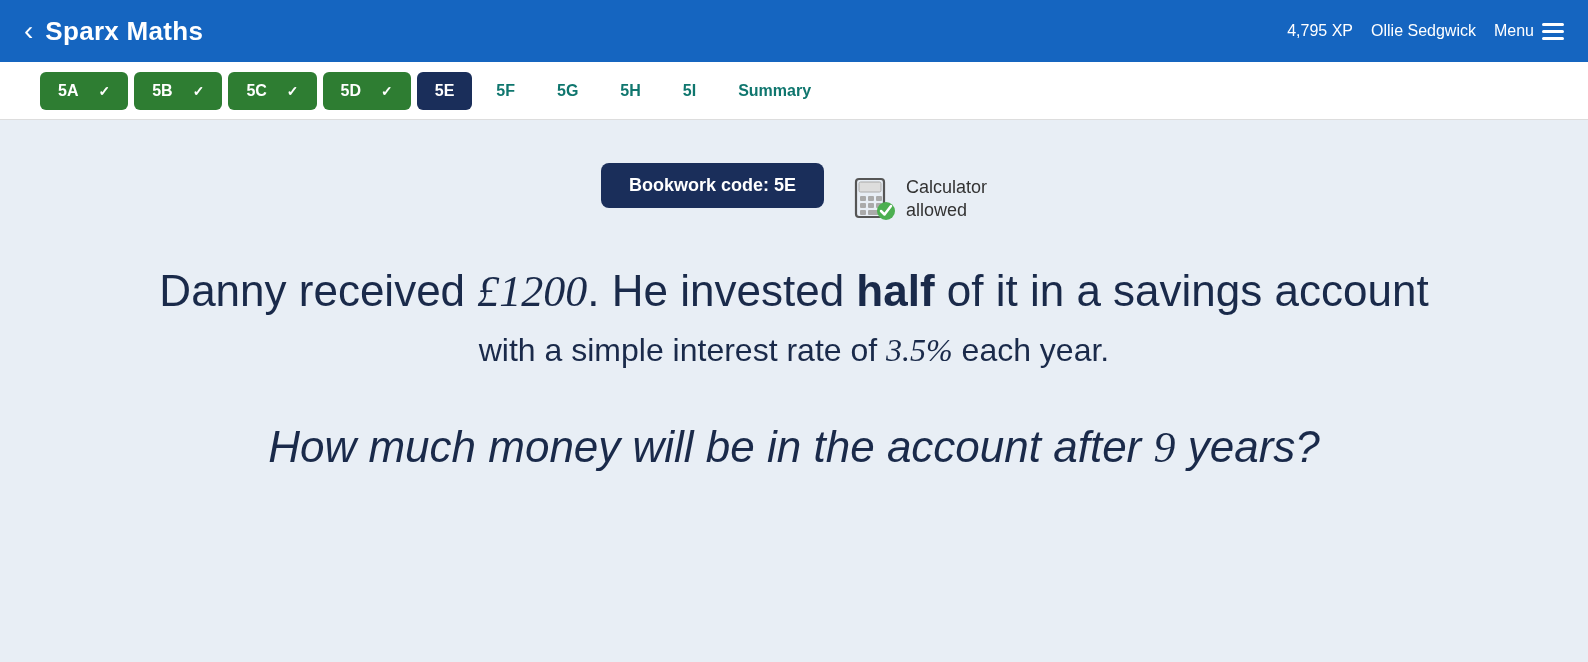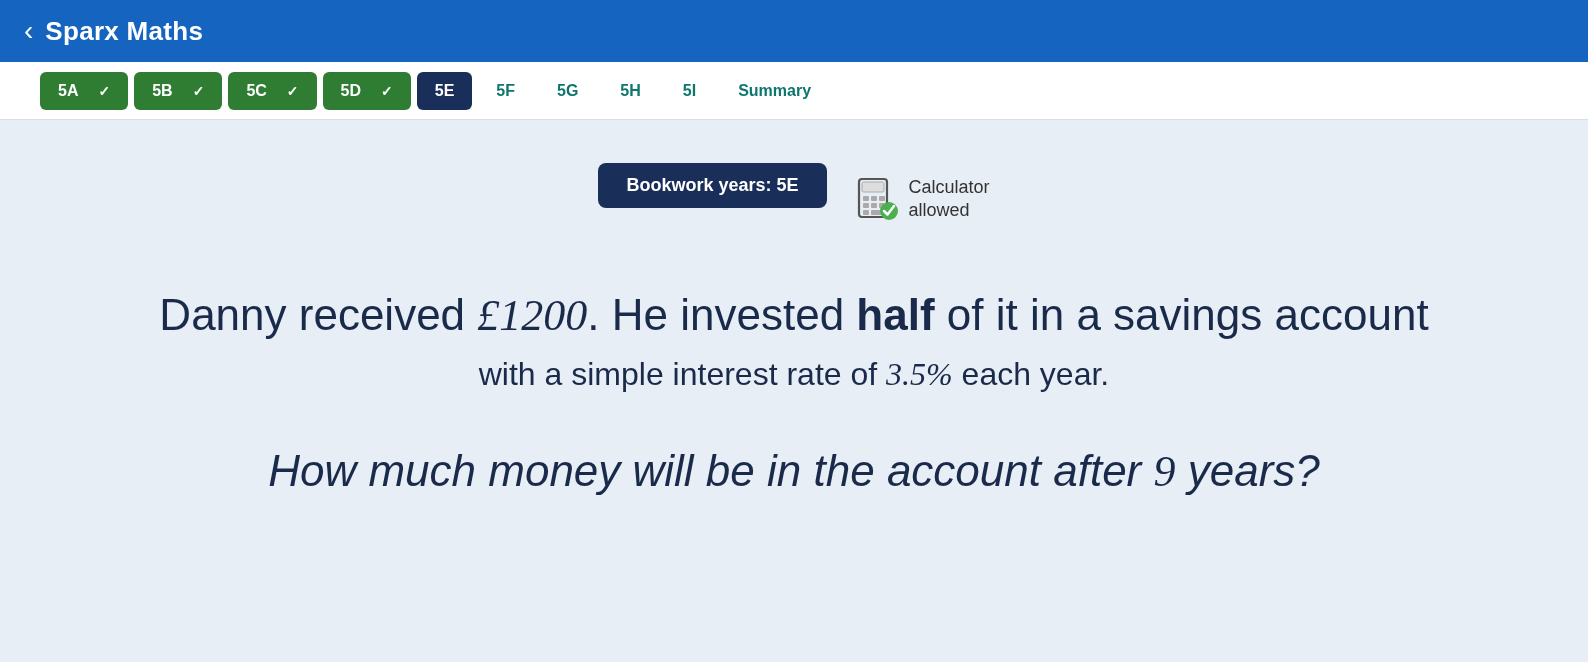--- a/index.html
+++ b/index.html
@@ -181,21 +181,20 @@
     .question-area {
       text-align: center;
       max-width: 1400px;
     }
 
     .question-line1 {
       font-size: 44px;
       color: #1a2a4a;
       line-height: 1.35;
       margin-bottom: 8px;
-      margin-top: 24px;
     }
 
     .question-line1 .bold {
       font-weight: 900;
     }
 
     .question-line2 {
       font-size: 32px;
       color: #1a2a4a;
       line-height: 1.35;
@@ -214,20 +213,32 @@
     }
   </style>
 </head>
 <body>
 
 <div class="top-bar">
   <div class="top-bar-left">
     <div class="back-arrow">‹</div>
     <div class="app-title">Sparx Maths</div>
   </div>
+  <div class="top-bar-right">
+    <span class="xp-text">4,795 XP</span>
+    <span class="user-name">Ollie Sedgwick</span>
+    <div class="menu-btn">
+      <span>Menu</span>
+      <div class="hamburger-icon">
+        <span></span>
+        <span></span>
+        <span></span>
+      </div>
+    </div>
+  </div>
 </div>
 
 <div class="tab-bar">
   <div class="tab completed">
     <span>5A</span>
     <span class="check">✓</span>
   </div>
   <div class="tab completed">
     <span>5B</span>
     <span class="check">✓</span>
@@ -256,21 +267,21 @@
     <span>5I</span>
   </div>
   <div class="tab inactive">
     <span>Summary</span>
   </div>
 </div>
 
 <div class="content">
 
   <div class="bookwork-row">
-    <div class="bookwork-badge">Bookwork years: 5E</div>
+    <div class="bookwork-badge">Bookwork code: 5E</div>
     <div class="calculator-allowed">
       <div class="calc-icon">
         <svg viewBox="0 0 44 44" xmlns="http://www.w3.org/2000/svg">
 
           <rect x="4" y="2" width="28" height="38" rx="3" ry="3" fill="none" stroke="#555" stroke-width="2.2"></rect>
 
           <rect x="7" y="5" width="22" height="10" rx="1.5" fill="#ddd" stroke="#aaa" stroke-width="1"></rect>
 
           <rect x="8" y="19" width="6" height="5" rx="1" fill="#aaa"></rect>
           <rect x="16" y="19" width="6" height="5" rx="1" fill="#aaa"></rect>

